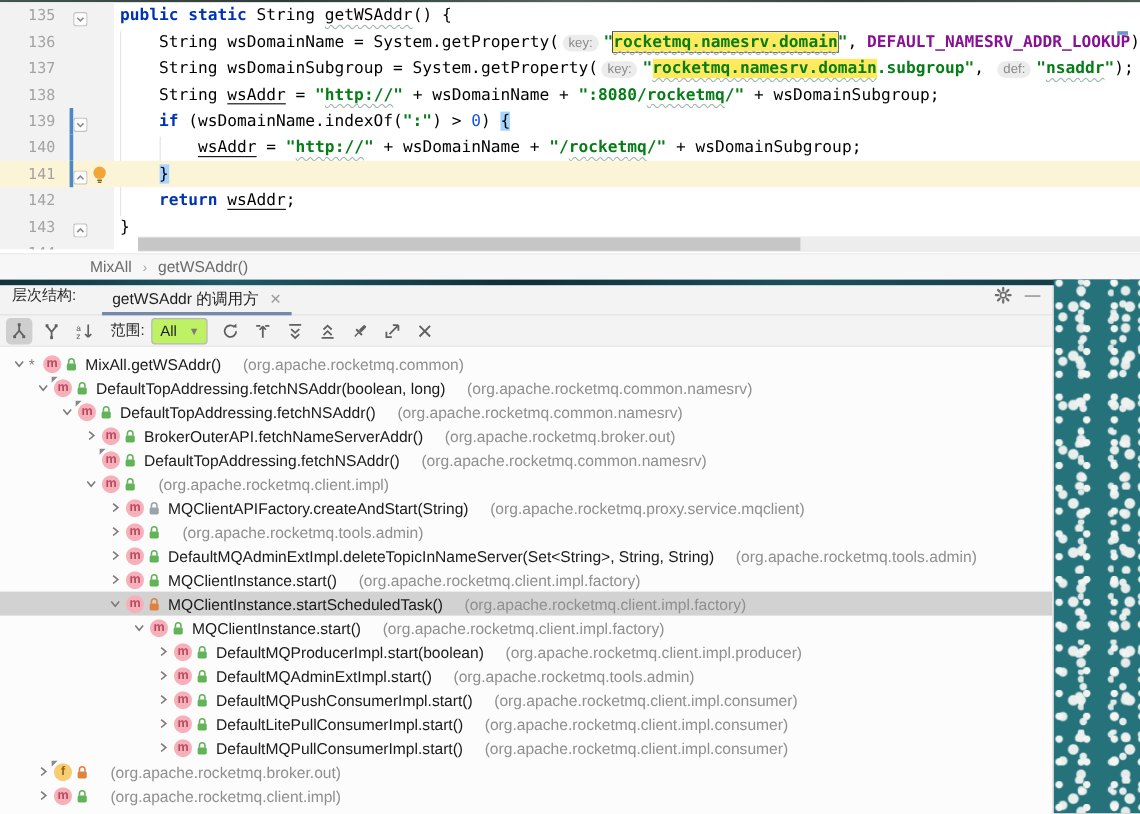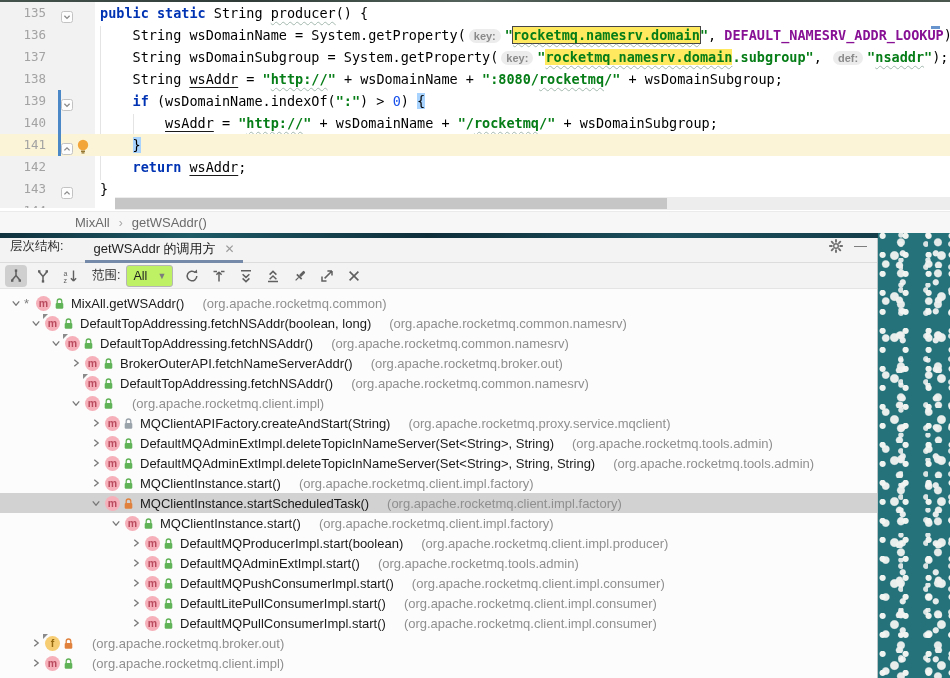--- a/index.html
+++ b/index.html
@@ -30,21 +30,21 @@
   .const{color:#871094;font-weight:700;}
   .num{color:#1750eb}
   .brace{background:#a8d3ff}
   .hl{background:#ffe95e}
   .hlb{box-shadow:0 0 0 1px #454545}
   .w{text-decoration-line:underline;text-decoration-style:wavy;text-decoration-color:#a3b8ae;
      text-decoration-thickness:1px;text-underline-offset:2.5px;text-decoration-skip-ink:none}
   .u{text-decoration-line:underline;text-decoration-style:solid;text-decoration-color:#1a1a1a;
      text-decoration-thickness:1px;text-underline-offset:2.5px}
   .hint{background:#ececec;color:#8a8a8a;font-family:"Liberation Sans",sans-serif;font-size:11px;
-     font-weight:700;border-radius:8px;padding:1px 5px;margin:0 4px 0 3px}
+     font-weight:400;border-radius:8px;padding:1px 5px;margin:0 4px 0 3px}
   #stripe-mark{position:absolute;left:931px;top:24px;width:9px;height:3px;background:#4179c0;opacity:.8}
 
   
   #hscroll{position:absolute;left:115px;top:197px;width:835px;height:13px;background:#ededed}
   #hthumb{position:absolute;left:0;top:1px;width:552px;height:11px;background:#c6c6c6}
 
   
   #breadcrumb{position:absolute;left:0;top:211px;width:950px;height:22px;background:#f7f7f7;
      border-top:1px solid #ebebeb;display:flex;align-items:center;padding-left:75px;box-sizing:border-box;
      font-size:13px;color:#6b6b6b}
@@ -109,21 +109,21 @@
 <div id="top-sliver"></div>
 
 <div id="editor">
   <div id="gutter-bg"></div>
   <div class="guide" style="left:100px;top:24px;height:154px"></div>
   <div class="guide" style="left:133px;top:112px;height:22px"></div>
   <div id="lines">
       <div class="row"><span class="ln">135</span><span class="fold"><svg width="12" height="12" viewBox="0 0 12 12">
             <rect x="0.5" y="0.5" width="11" height="11" rx="2" fill="#fdfdfd" stroke="#c3c3c3"></rect>
             <polyline points="3.4,4.8 6,7.4 8.6,4.8" fill="none" stroke="#8a8a8a" stroke-width="1.3"></polyline>
-          </svg></span><span class="code"><span class="kw">public static</span><span class="p"> String </span><span class="p w">producer</span><span class="p">() {</span></span></div>
+          </svg></span><span class="code"><span class="kw">public static</span><span class="p"> String </span><span class="p w">getWSAddr</span><span class="p">() {</span></span></div>
       <div class="row"><span class="ln">136</span><span class="code"><span class="p">    String wsDomainName = System.</span><span class="p it">getProperty</span><span class="p">(</span><span class="hint">key:</span><span class="str">"</span><span class="str hl hlb w">rocketmq.namesrv.domain</span><span class="str">"</span><span class="p">, </span><span class="const">DEFAULT_NAMESRV_ADDR_LOOKUP</span><span class="p">);</span></span></div>
       <div class="row"><span class="ln">137</span><span class="code"><span class="p">    String wsDomainSubgroup = System.</span><span class="p it">getProperty</span><span class="p">(</span><span class="hint">key:</span><span class="str">"</span><span class="str hl w">rocketmq.namesrv.domain</span><span class="str">.subgroup"</span><span class="p">, </span><span class="hint">def:</span><span class="str">"</span><span class="str w">nsaddr</span><span class="str">"</span><span class="p">);</span></span></div>
       <div class="row"><span class="ln">138</span><span class="code"><span class="p">    String </span><span class="p u">wsAddr</span><span class="p"> = </span><span class="str">"</span><span class="str w">http://</span><span class="str">"</span><span class="p"> + wsDomainName + </span><span class="str">":8080/</span><span class="str w">rocketmq</span><span class="str">/"</span><span class="p"> + wsDomainSubgroup;</span></span></div>
       <div class="row"><span class="ln">139</span><span class="chg"></span><span class="fold"><svg width="12" height="12" viewBox="0 0 12 12">
             <rect x="0.5" y="0.5" width="11" height="11" rx="2" fill="#fdfdfd" stroke="#c3c3c3"></rect>
             <polyline points="3.4,4.8 6,7.4 8.6,4.8" fill="none" stroke="#8a8a8a" stroke-width="1.3"></polyline>
           </svg></span><span class="code"><span class="p">    </span><span class="kw">if</span><span class="p"> (wsDomainName.indexOf(</span><span class="str">":"</span><span class="p">) &gt; </span><span class="num">0</span><span class="p">) </span><span class="p brace">{</span></span></div>
       <div class="row"><span class="ln">140</span><span class="chg"></span><span class="code"><span class="p">        </span><span class="p u">wsAddr</span><span class="p"> = </span><span class="str">"</span><span class="str w">http://</span><span class="str">"</span><span class="p"> + wsDomainName + </span><span class="str">"/</span><span class="str w">rocketmq</span><span class="str">/"</span><span class="p"> + wsDomainSubgroup;</span></span></div>
       <div class="row current"><span class="ln">141</span><span class="chg"></span><span class="fold"><svg width="12" height="12" viewBox="0 0 12 12">
             <rect x="0.5" y="0.5" width="11" height="11" rx="2" fill="#fdfdfd" stroke="#c3c3c3"></rect>
@@ -396,21 +396,20 @@
         </span>
         <span class="icwrap">
           <span class="ci m">m</span>
         </span>
         <span class="lock">
           <svg width="11" height="13" viewBox="0 0 11 13">
             <path d="M3.2 6.2V4.3a2.3 2.3 0 0 1 4.6 0v1.9" fill="none" stroke="#61b357" stroke-width="1.3"></path>
             <rect x="1.7" y="5.9" width="7.6" height="5.8" rx="1.2" fill="#61b357"></rect>
           </svg>
         </span>
-        <span class="t-main">DefaultMQAdminExtImpl.deleteTopicInNameServer(Set&lt;String&gt;, String)</span>
         <span class="t-pkg">(org.apache.rocketmq.tools.admin)</span>
       </div>
       <div class="trow" style="padding-left: 88px;">
         <span class="chev">
           <svg width="12" height="12" viewBox="0 0 14 14">
             <polyline points="5,3.2 9.6,7 5,10.8" fill="none" stroke="#787878" stroke-width="1.5"></polyline>
           </svg>
         </span>
         <span class="icwrap">
           <span class="ci m">m</span>

